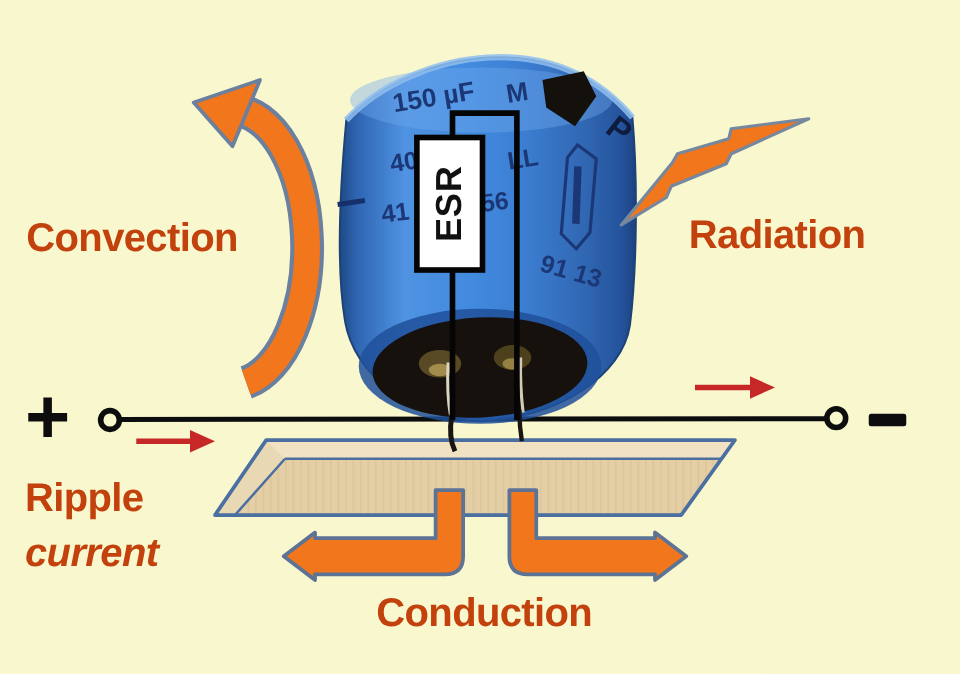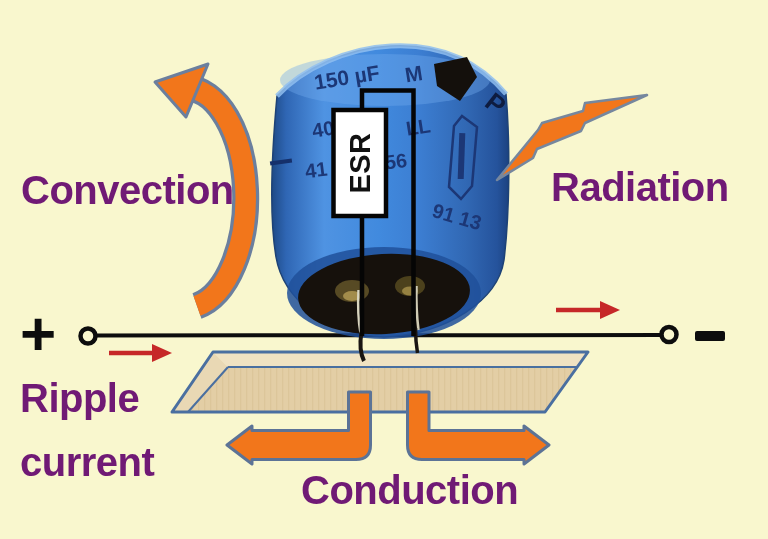--- a/index.html
+++ b/index.html
@@ -7,24 +7,24 @@
     position:relative;
     width:768px;height:539px;
     background:#F9F7CE;
     overflow:hidden;
     font-family:"Liberation Sans", sans-serif;
   }
   .stage svg{position:absolute;left:0;top:0;}
   .label{
     position:absolute;
     font-weight:bold;
-    font-size:40px;
+    font-size:32px;
     letter-spacing:-0.5px;
     line-height:40px;
-    color:#701a75;
+    color:#c2410c;
     white-space:nowrap;
   }
   .plus-sign{
     position:absolute;
     left:20px;top:303px;
     font-weight:bold;
     font-size:62px;line-height:62px;
     color:#0d0d0d;
   }
   .minus-sign{
@@ -135,19 +135,19 @@
     </g>
     <g>
       <line x1="556" y1="310" x2="601" y2="310" stroke-width="4.5" stroke="#C62828"></line>
       <polygon points="600,301 620,310 600,319" fill="#C62828"></polygon>
     </g>
   </svg>
 
   <div class="label" style="left:21px;top:170px;">Convection</div>
   <div class="label" style="left:551px;top:167px;">Radiation</div>
   <div class="label" style="left:20px;top:378px;">Ripple</div>
-  <div class="label" style="left:20px;top:442px;">current</div>
+  <div class="label" style="left:20px;top:422px;font-style:italic;">current</div>
   <div class="label" style="left:281px;top:470px;margin-left:20px;">Conduction</div>
 
   <div class="plus-sign">+</div>
   <div class="minus-sign" aria-label="−"></div>
 
 </div>
 
 </body></html>

